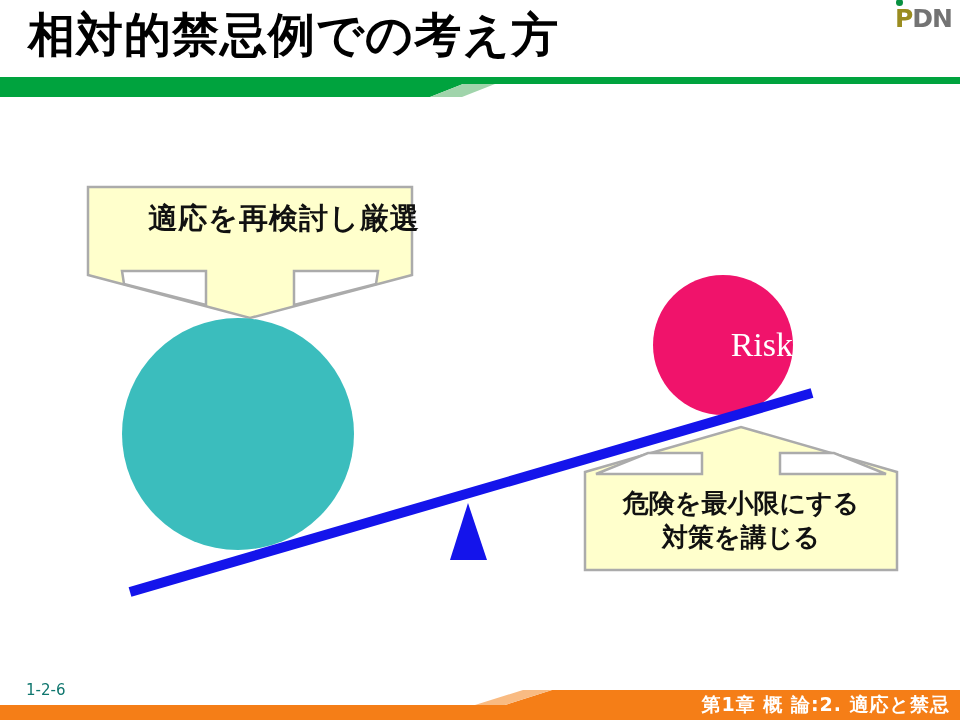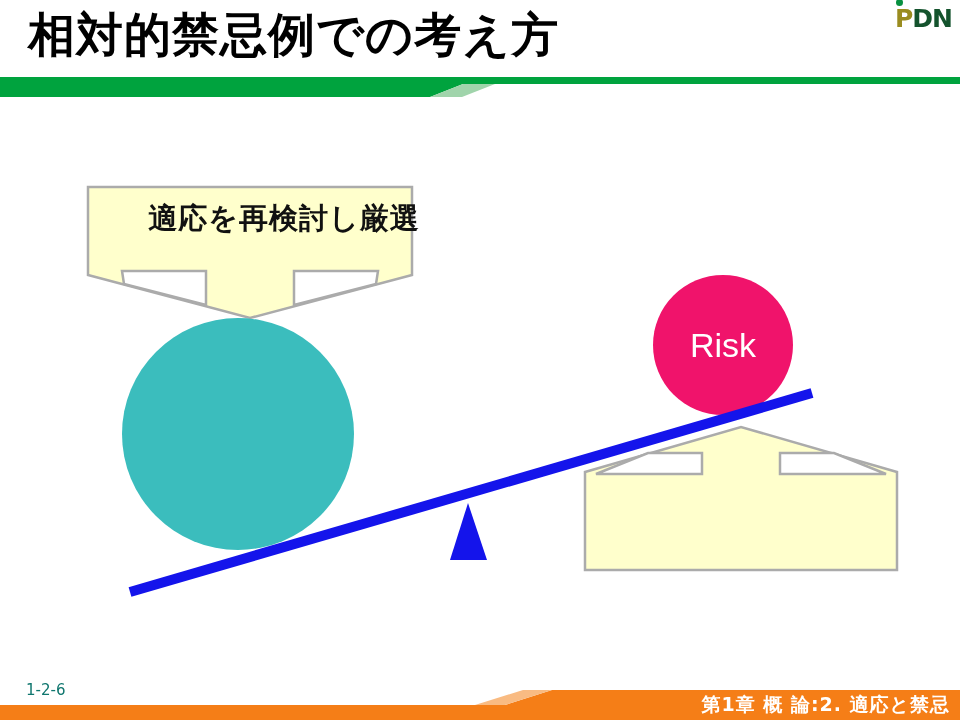--- a/index.html
+++ b/index.html
@@ -12,29 +12,29 @@
   .slide-title{
     left:28px;top:4px;font-size:47px;font-weight:bold;color:#000;
     letter-spacing:1px;white-space:nowrap;
   }
   .logo{right:8px;top:4px;font-size:25px;font-weight:800;letter-spacing:-1px;white-space:nowrap;}
   .logo-p{position:relative;color:#9A8C1F;display:inline-block;}
   .logo-p::before{
     content:"";position:absolute;width:7px;height:7px;border-radius:50%;
     background:#089040;top:-5px;left:1px;
   }
-  .logo-dn{color:#14532d;}
+  .logo-dn{color:#737373;}
   .callout-text{
     font-weight:bold;color:#111;text-align:center;white-space:nowrap;
   }
   .callout-benefit-text{left:90px;top:199px;width:388px;font-size:29px;letter-spacing:1px;}
   .callout-risk-text{left:587px;top:486px;width:308px;font-size:26px;line-height:34px;}
   .circle-label{
-    font-family:Liberation Sans, sans-serif;
-    color:#ffffff;text-align:center;white-space:nowrap;
+    font-family:Liberation Serif, serif;
+    color:#ffffff;text-align:right;white-space:nowrap;
   }
   .benefit-label{left:118px;top:410px;width:240px;font-size:40px;line-height:48px;}
   .risk-label{left:653px;top:324px;width:140px;font-size:34px;line-height:42px;}
   .page-number{left:26px;top:681px;font-size:15px;color:#0f766e;}
   .footer-chapter{
     right:10px;top:692px;font-size:19px;font-weight:bold;color:#ffffff;
     letter-spacing:1px;white-space:nowrap;margin-left:43px;
   }
   .notch{fill:#ffffff;}
 </style>
@@ -74,20 +74,24 @@
   </svg>
 
   <div class="txt slide-title">相対的禁忌例での考え方</div>
 
   <div class="txt logo">
     <span class="logo-p">P</span><span class="logo-dn">DN</span>
   </div>
 
   <div class="txt callout-text callout-benefit-text">適応を再検討し厳選</div>
 
+  <div class="txt callout-text callout-risk-text">
+    <div>危険を最小限にする</div>
+    <div>対策を講じる</div>
+  </div>
 
 
   <div class="txt circle-label risk-label">Risk</div>
 
   <div class="txt page-number">1-2-6</div>
 
   <div class="txt footer-chapter">第1章 概 論:2. 適応と禁忌</div>
 
 </div>
 

